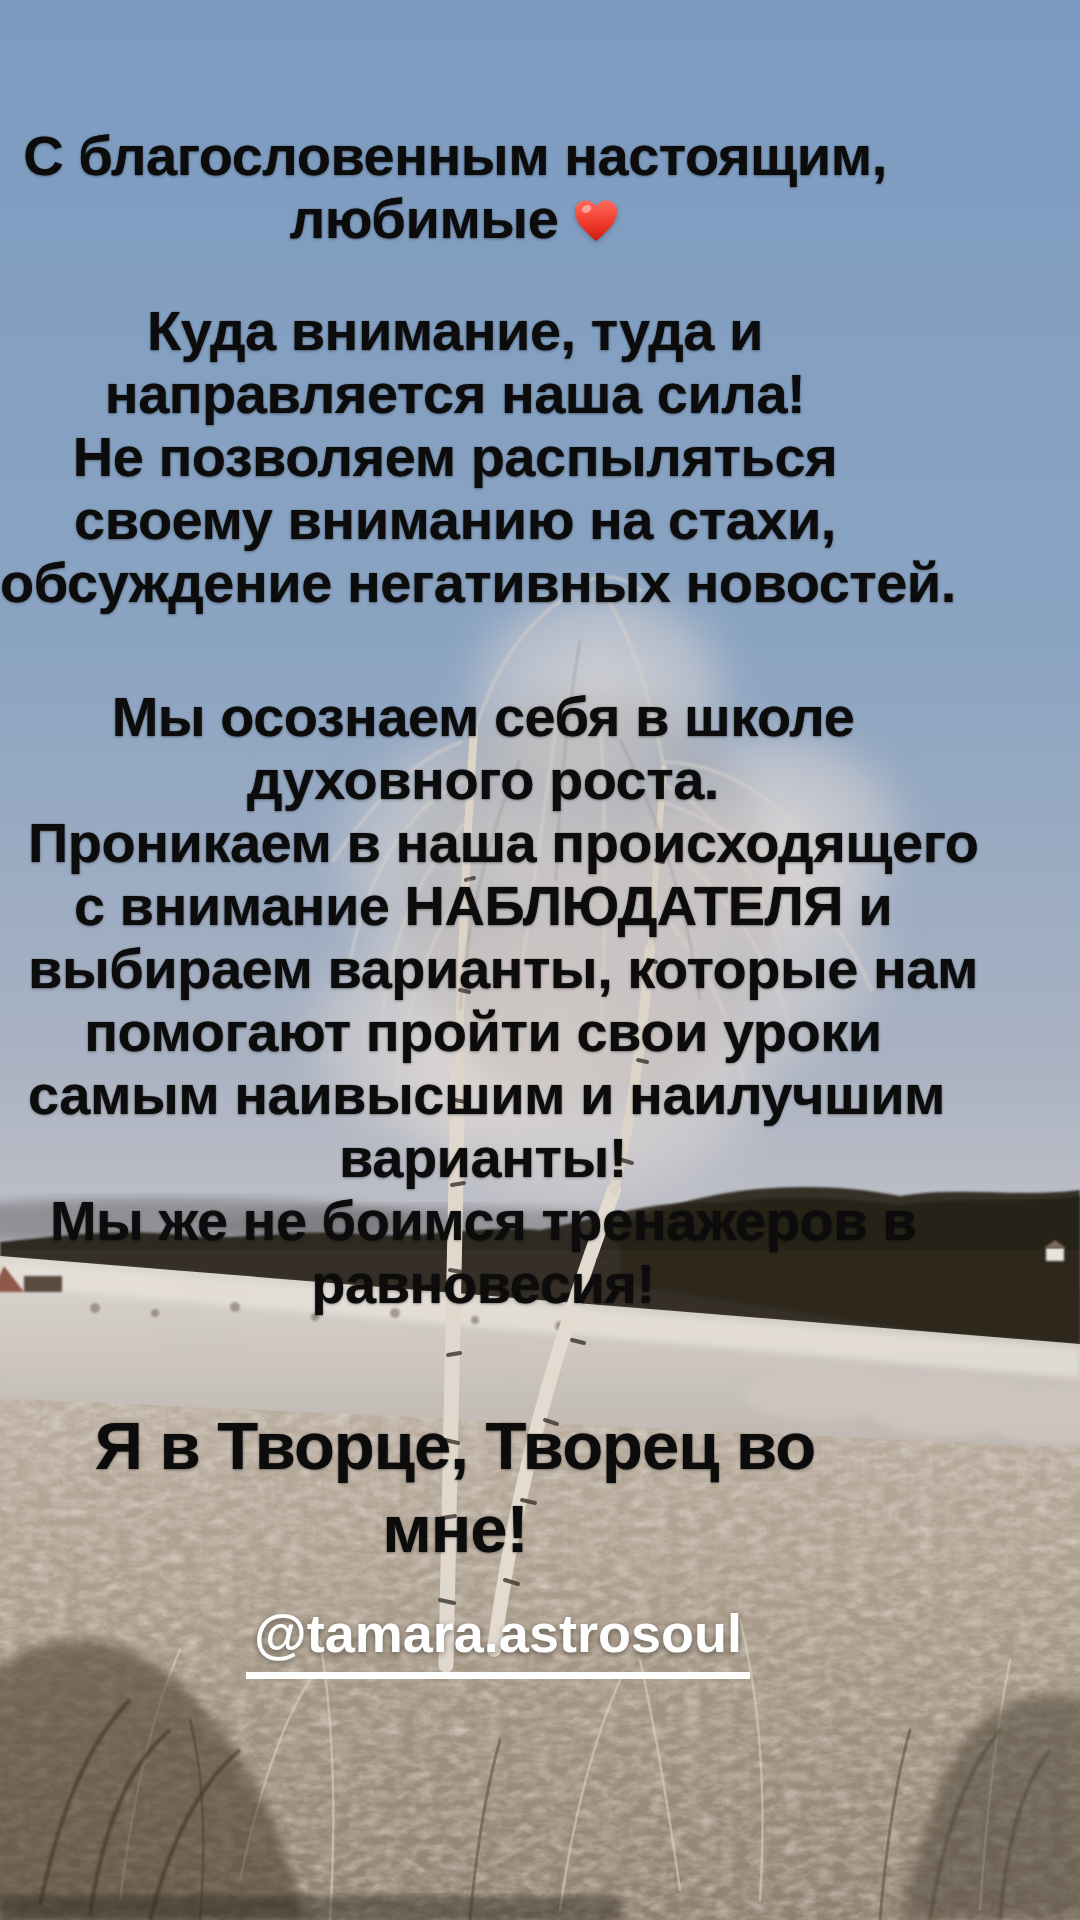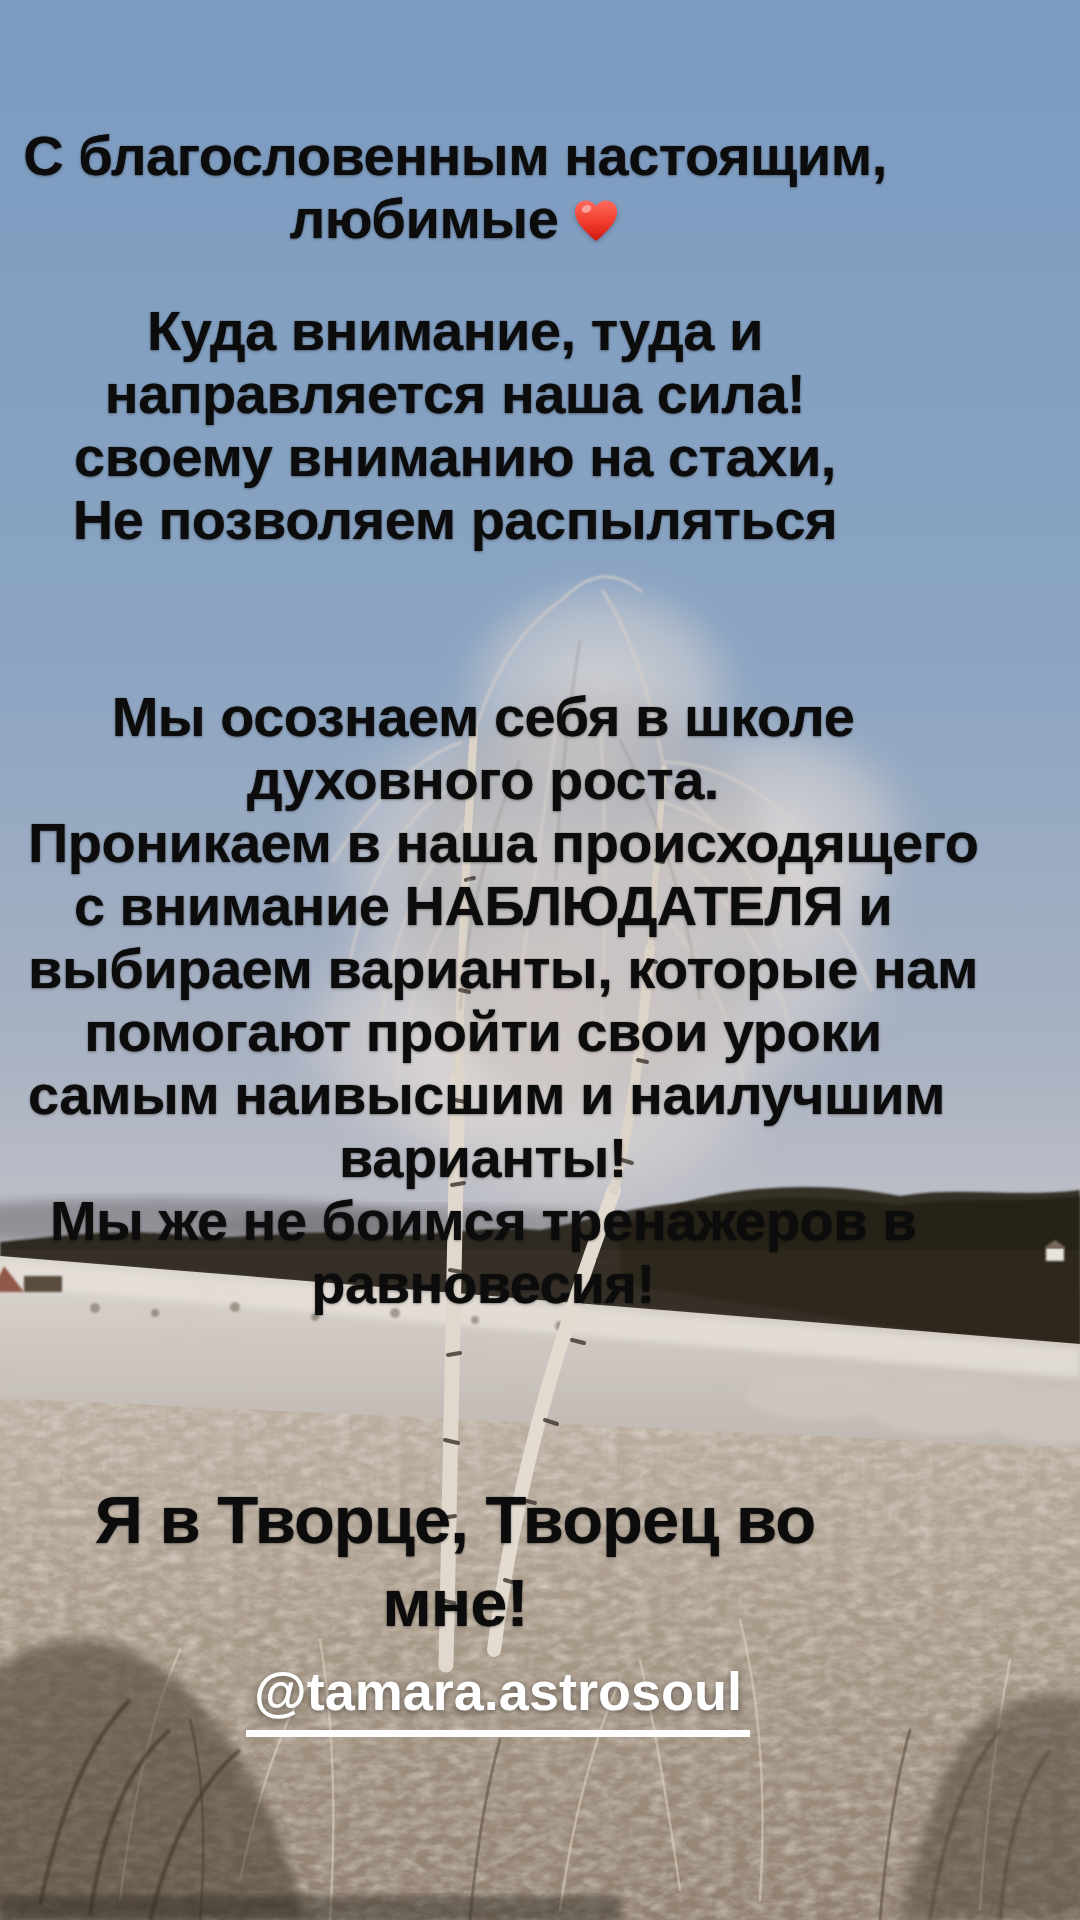--- a/index.html
+++ b/index.html
@@ -25,29 +25,29 @@
   }
   .line{
     line-height:63px;
     font-size:56px;
     text-shadow:0 1px 3px rgba(0,0,0,.35),0 0 1px rgba(0,0,0,.5);
     white-space:nowrap;
   }
   #greeting{top:124px;}
   #para1{top:299px;}
   #para2{top:685px;padding-left:28px;}
-  #affirm{top:1478px;}
+  #affirm{top:1404px;}
   #affirm .line{font-size:67px;line-height:83px;letter-spacing:-1px;}
   .heart{
     display:inline-block;width:48px;height:48px;
     vertical-align:-8px;margin-left:14px;
     filter:drop-shadow(0 2px 2px rgba(0,0,0,.25));
   }
   #handle-wrap{
-    position:absolute;top:1661px;left:0;width:996px;text-align:center;text-decoration:underline;
+    position:absolute;top:1603px;left:0;width:996px;text-align:center;text-decoration:underline;
   }
   #handle{
     display:inline-block;
     color:var(--handle-text);
     font-size:54px;font-weight:700;line-height:60px;
     padding:0 8px 9px 8px;
     border-bottom:7px solid var(--handle-text);
     text-shadow:0 2px 6px rgba(0,0,0,.45);
     white-space:nowrap;
   }
@@ -261,22 +261,23 @@
       <span>любимые</span><span class="heart"><svg viewBox="0 0 48 48" width="48" height="48">
             <path d="M24 43 C10 31 3 22.5 3 13.5 C3 6.5 8 2.5 14 2.5 C18.4 2.5 22 5 24 8.6 C26 5 29.6 2.5 34 2.5 C40 2.5 45 6.5 45 13.5 C45 22.5 38 31 24 43 Z" fill="url(#heartG)"></path>
             <ellipse cx="14.5" cy="11" rx="5" ry="3.6" fill="#ffffff" opacity="0.45" transform="rotate(-25 14.5 11)"></ellipse>
           </svg></span>
     </div>
   </div>
 
   <div class="block" id="para1">
     <div class="line">Куда внимание, туда и</div>
     <div class="line">направляется наша сила!</div>
+    <div class="line">Не позволяем распыляться</div>
     <div class="line">своему вниманию на стахи,</div>
-    <div class="line">Не позволяем распыляться</div>
+    <div class="line">обсуждение негативных новостей.</div>
   </div>
 
   <div class="block" id="para2">
     <div class="line">Мы осознаем себя в школе</div>
     <div class="line">духовного роста.</div>
     <div class="line">Проникаем в наша происходящего</div>
     <div class="line">с внимание НАБЛЮДАТЕЛЯ и</div>
     <div class="line">выбираем варианты, которые нам</div>
     <div class="line">помогают пройти свои уроки</div>
     <div class="line">самым наивысшим и наилучшим</div>

